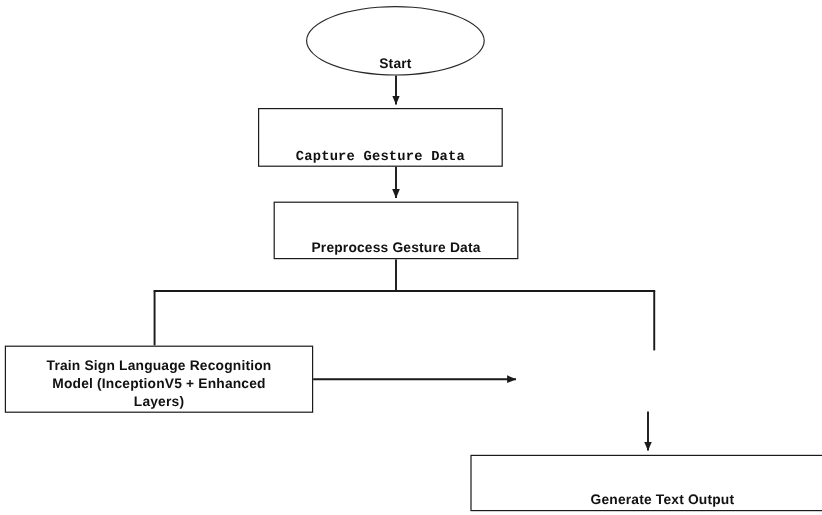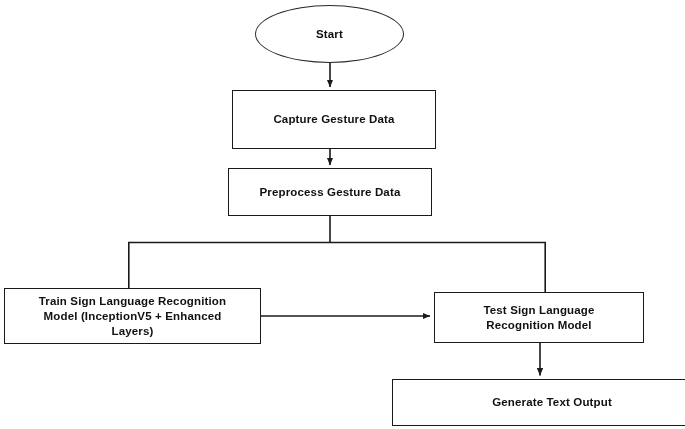--- a/index.html
+++ b/index.html
@@ -21,21 +21,21 @@
     position: absolute;
     left: 0;
     top: 0;
     width: 685px;
     height: 429px;
   }
   .node {
     position: absolute;
     box-sizing: border-box;
     display: flex;
-    align-items: center;
+    align-items: flex-end;
     justify-content: center;
     text-align: center;
     color: #111111;
     font-weight: bold;
     font-size: 11.5px;
     line-height: 15px;
     letter-spacing: 0.15px;
     z-index: 2;
   }
   .box {
@@ -48,21 +48,21 @@
     background: #ffffff;
   }
   .node-label {
     display: block;
     padding: 0 6px;
     white-space: pre-line;
   }
 
   
   #node-start        { left: 255px; top: 5px;   width: 149px; height: 58px; }
-  #node-capture      { left: 232px; top: 90px;  width: 204px; height: 59px; }
+  #node-capture      { left: 215px; top: 90px;  width: 204px; height: 49px; font-family: Liberation Mono, monospace; }
   #node-preprocess   { left: 228px; top: 168px; width: 204px; height: 48px; }
   #node-train        { left: 4px;   top: 288px; width: 257px; height: 56px; }
   #node-test         { left: 434px; top: 292px; width: 210px; height: 51px; }
   #node-generate     { left: 392px; top: 379px; width: 320px; height: 47px; }
 </style>
 </head>
 <body>
 
 <div id="canvas">
 
@@ -103,22 +103,18 @@
   <div class="node box" id="node-preprocess">
     <span class="node-label">Preprocess Gesture Data</span>
   </div>
 
   <div class="node box" id="node-train">
     <span class="node-label">Train Sign Language Recognition
 Model (InceptionV5 + Enhanced
 Layers)</span>
   </div>
 
-  <div class="node box" id="node-test">
-    <span class="node-label">Test Sign Language
-Recognition Model</span>
-  </div>
 
   <div class="node box" id="node-generate">
     <span class="node-label">Generate Text Output</span>
   </div>
 
 </div>
 
 </body></html>

